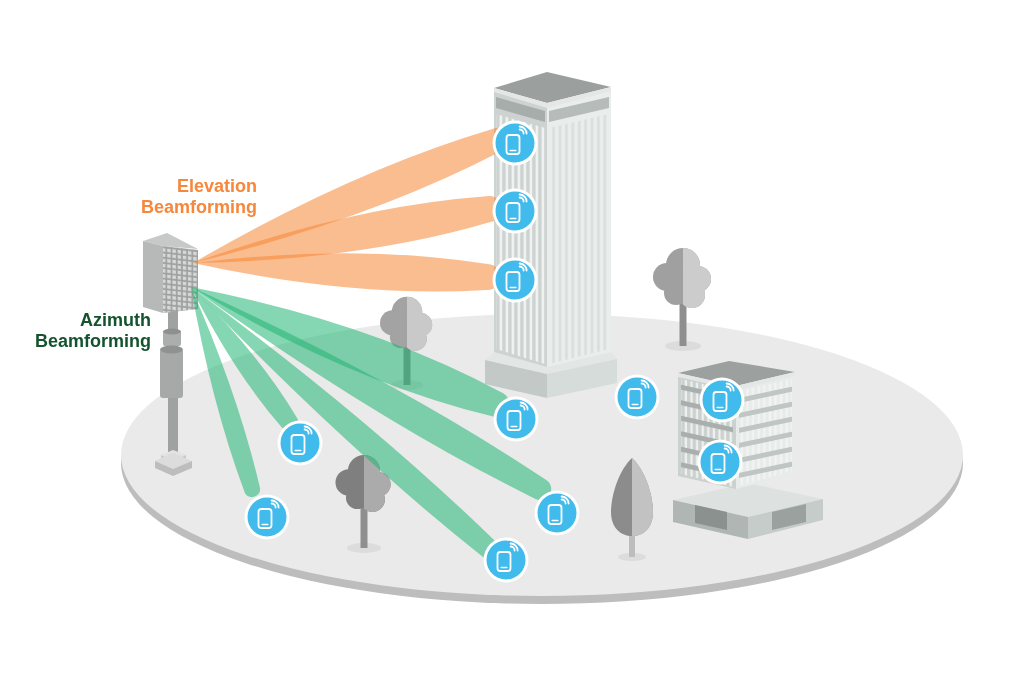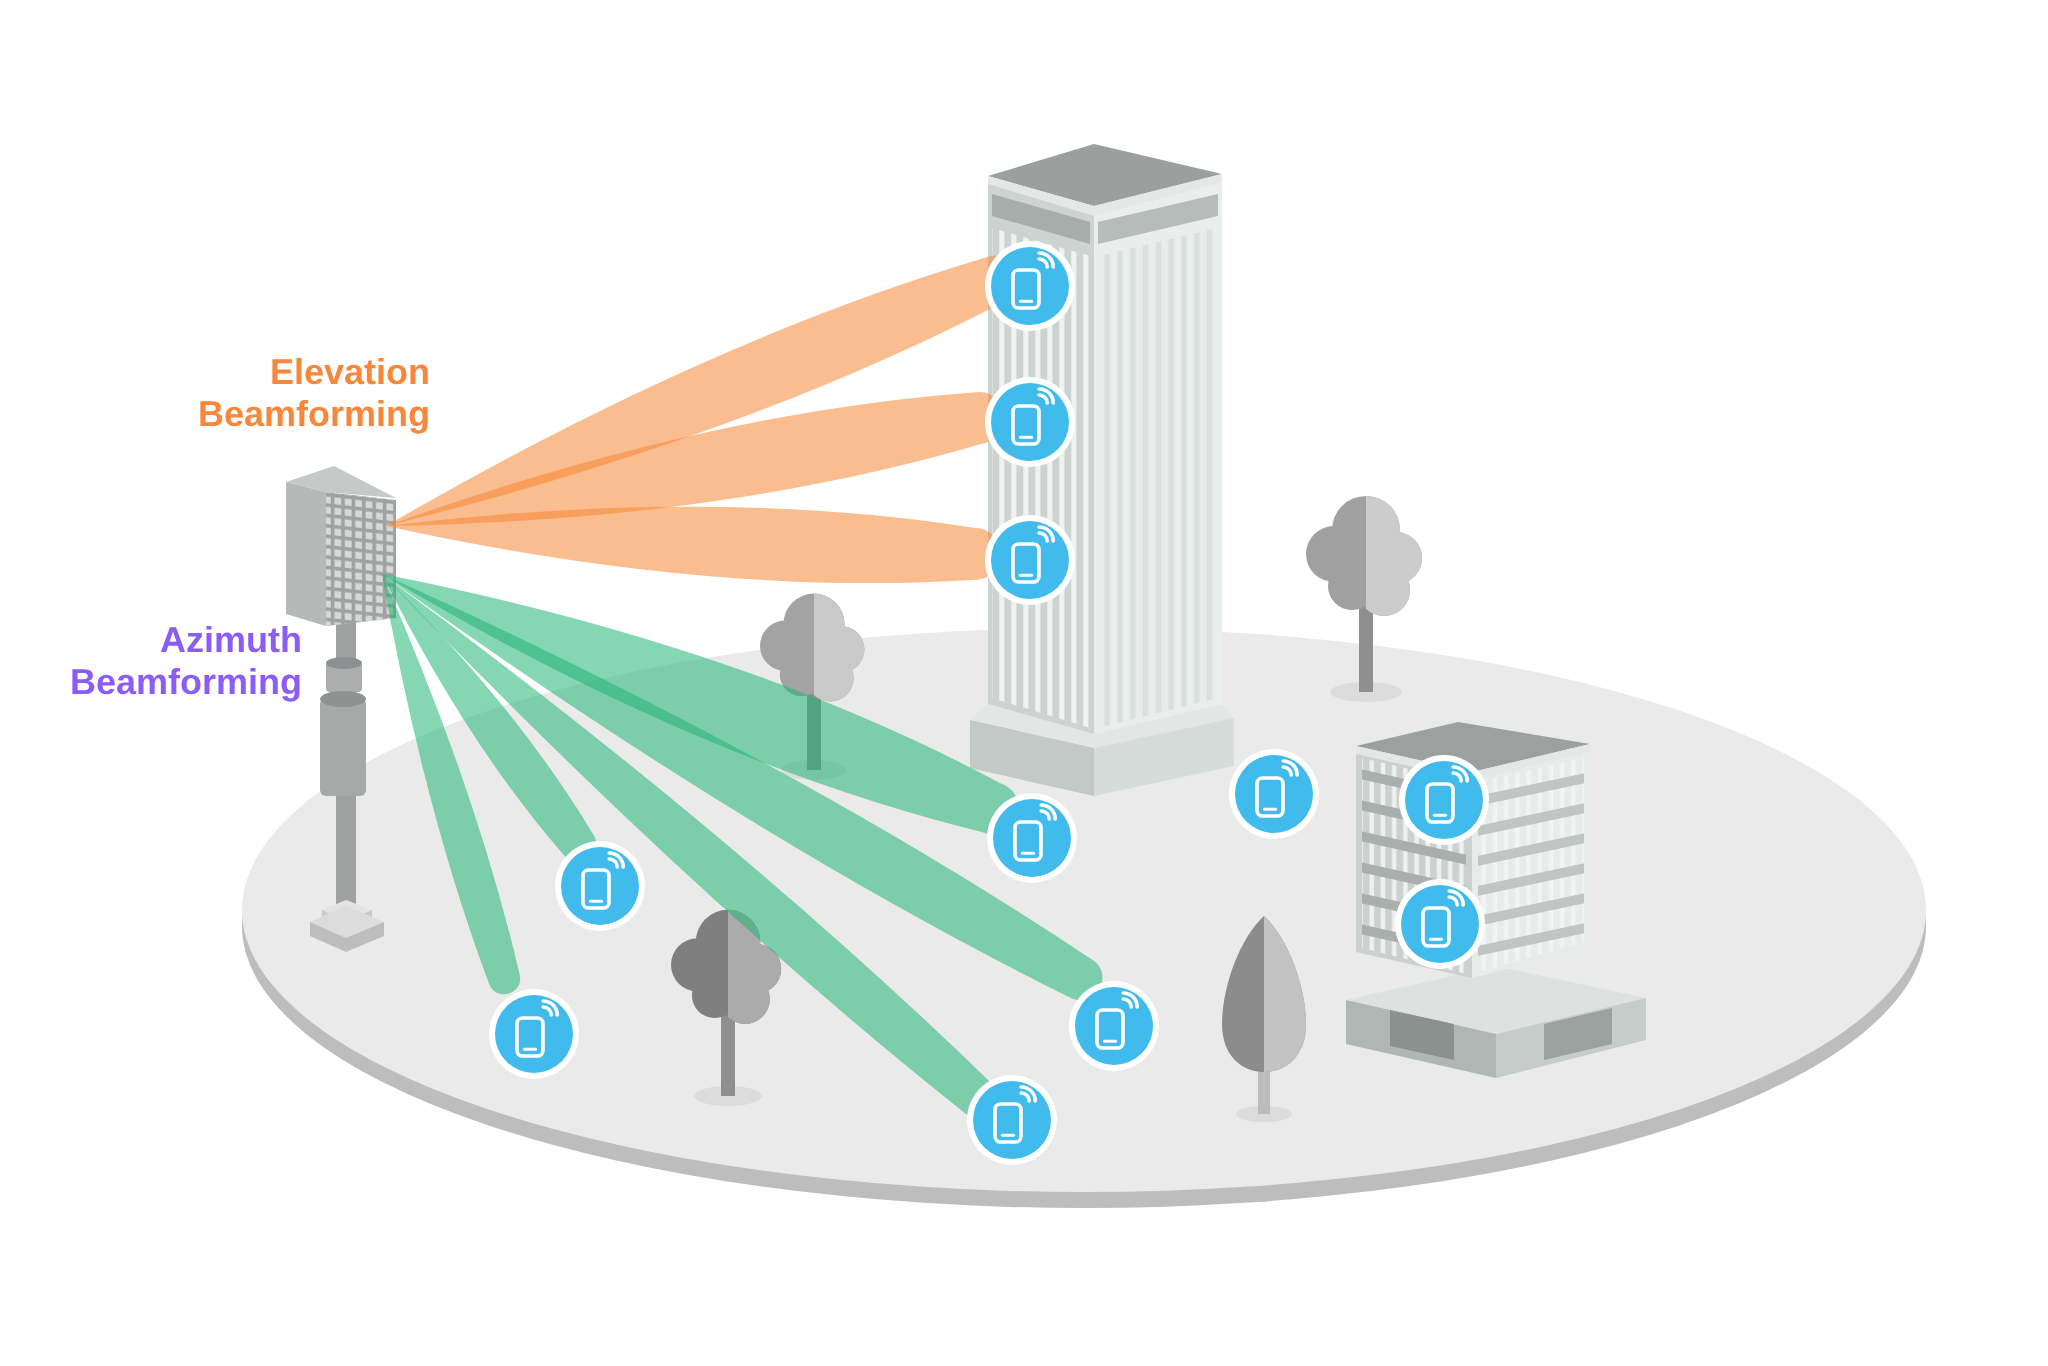--- a/index.html
+++ b/index.html
@@ -5,21 +5,21 @@
   html,body{margin:0;padding:0;background:#fff;}
   .stage{
     position:relative;width:1024px;height:683px;background:#ffffff;overflow:hidden;
     font-family:"Liberation Sans",sans-serif;
   }
   .stage svg{position:absolute;left:0;top:0;}
   .beam-label{
     position:absolute;font-weight:bold;font-size:18px;line-height:21px;
     text-align:right;white-space:normal;
   }
-  .label-elevation{top:176px;right:809px;width:120px;}
+  .label-elevation{top:176px;right:767px;width:120px;}
   .label-azimuth{top:310px;right:873px;width:130px;}
 </style>
 </head>
 <body>
 
 <div class="stage">
 
   <svg width="1024" height="683" viewBox="0 0 1024 683">
     <defs>
 
@@ -309,14 +309,14 @@
           <circle cx="0" cy="0" r="19.5" fill="#41BAEC"></circle>
           <rect x="-8.5" y="-8" width="13" height="19" rx="2.8" fill="none" stroke="#fff" stroke-width="1.8"></rect>
           <line x1="-4.8" y1="7.6" x2="0.8" y2="7.6" stroke="#fff" stroke-width="1.5" stroke-linecap="round"></line>
           <path d="M 8.6,-9.5 A 4,4 0 0 0 4.6,-13.5" fill="none" stroke="#fff" stroke-width="1.8" stroke-linecap="round"></path>
           <path d="M 11.6,-9.5 A 7,7 0 0 0 4.6,-16.5" fill="none" stroke="#fff" stroke-width="1.8" stroke-linecap="round"></path>
         </g>
       </g>
   </svg>
 
   <div class="beam-label label-elevation" style="color: rgb(246, 135, 59);">Elevation Beamforming</div>
-  <div class="beam-label label-azimuth" style="color: #8b5cf6;">Azimuth Beamforming</div>
+  <div class="beam-label label-azimuth" style="color: #14532d;">Azimuth Beamforming</div>
 </div>
 
 </body></html>

